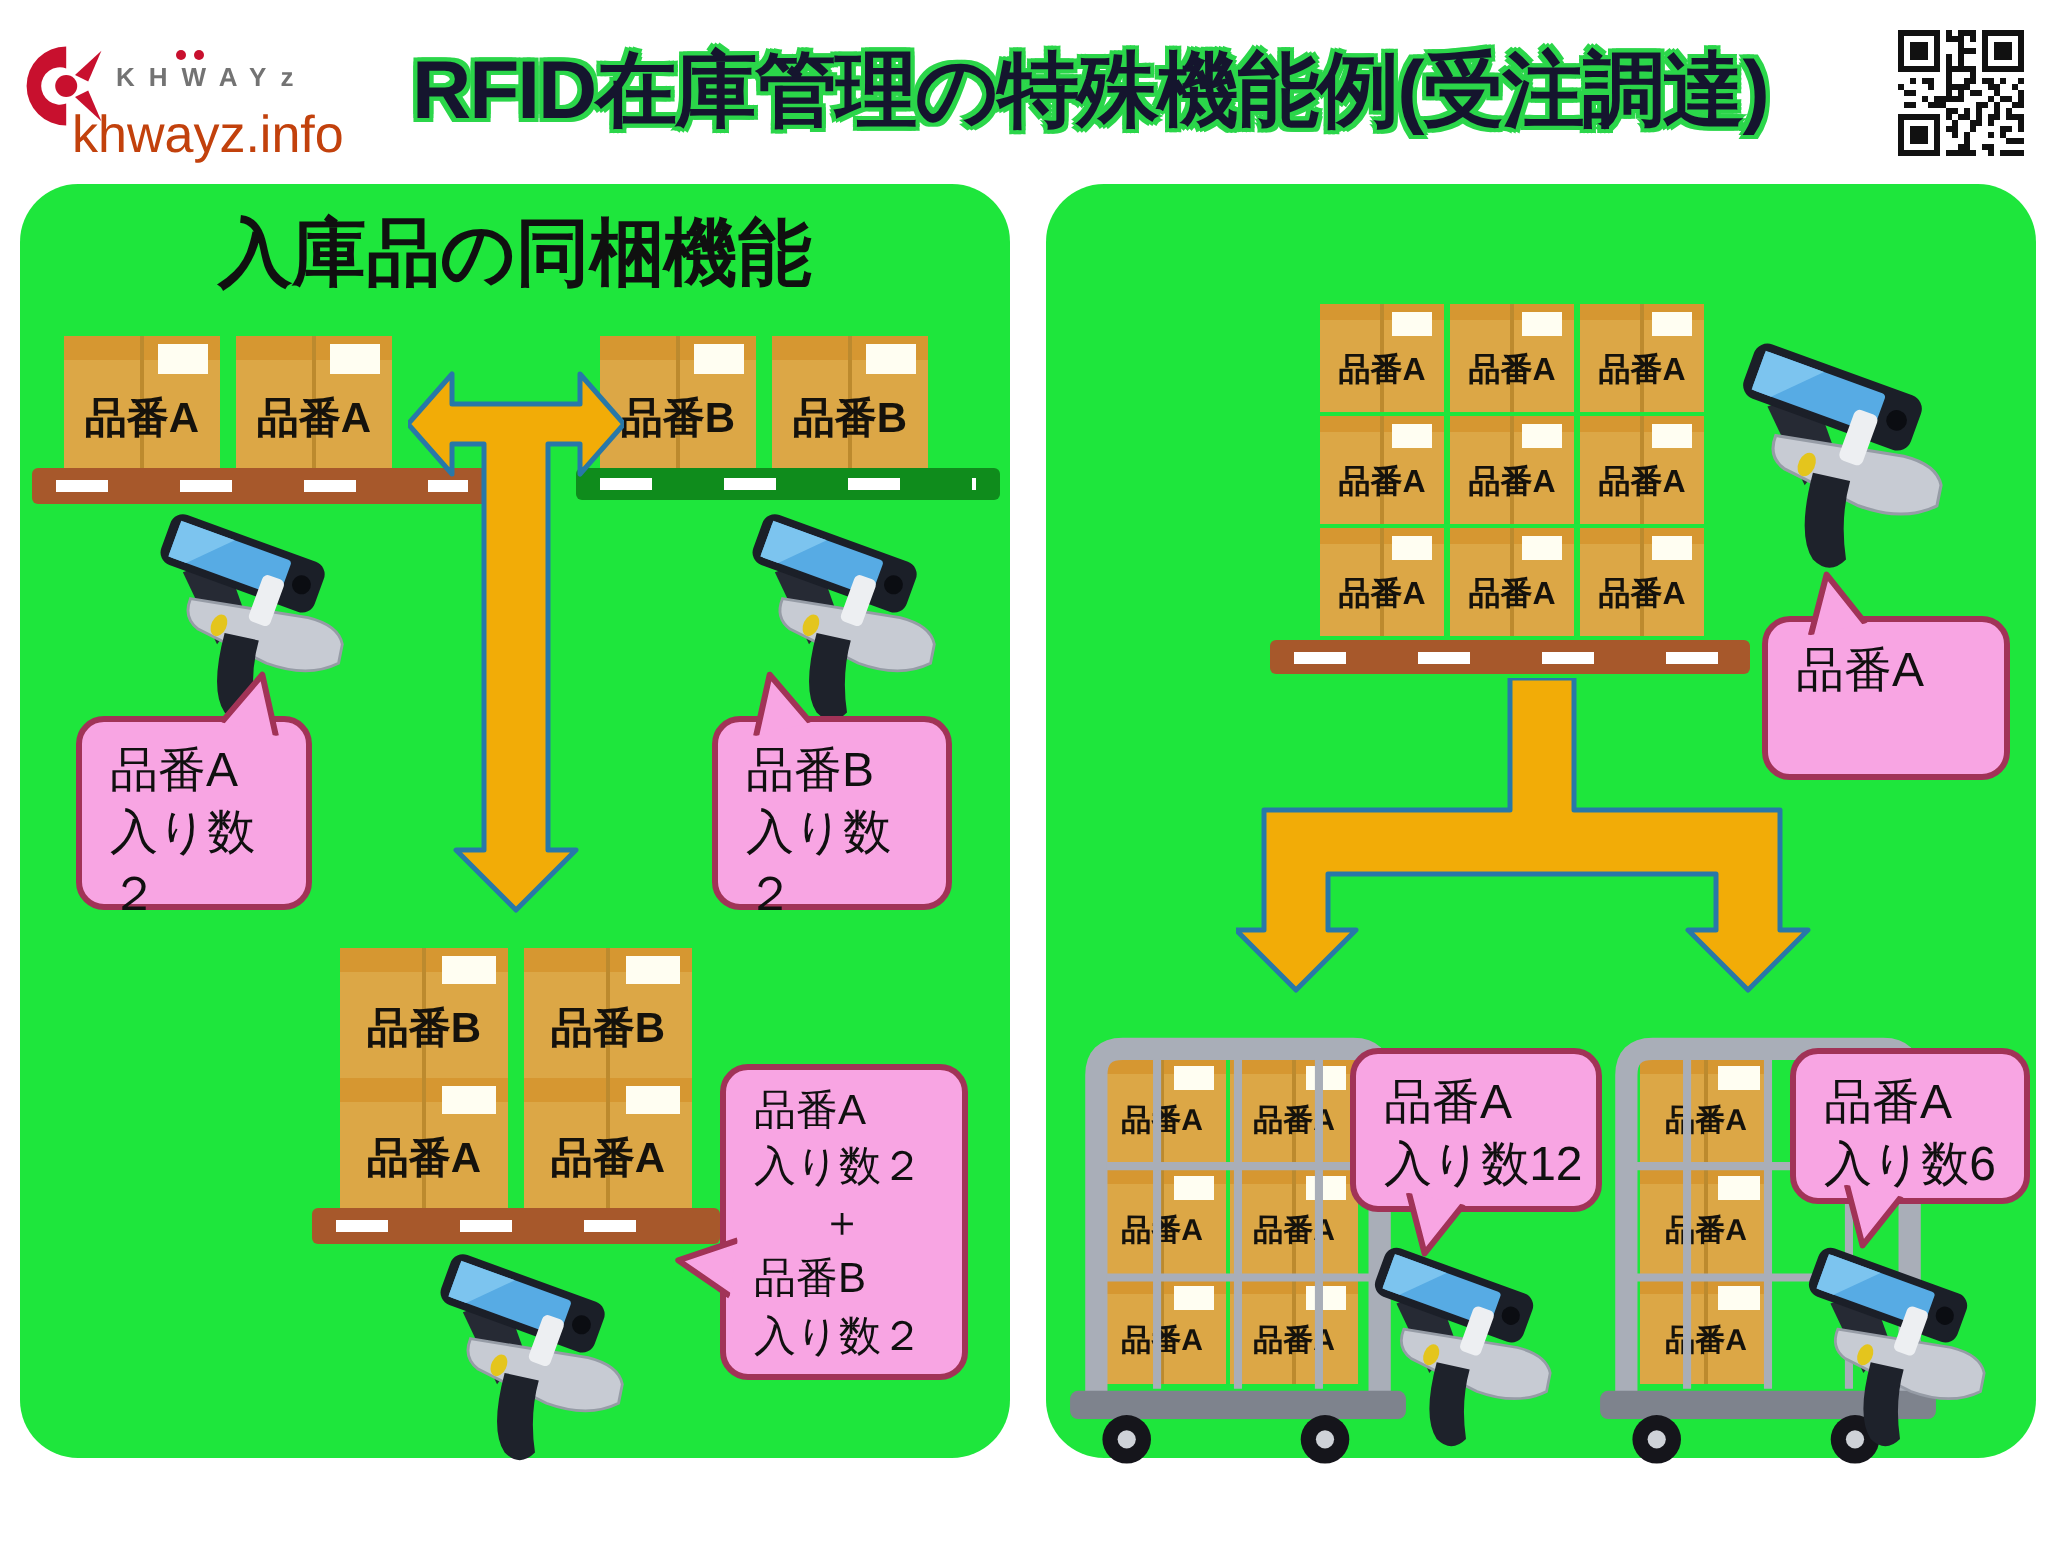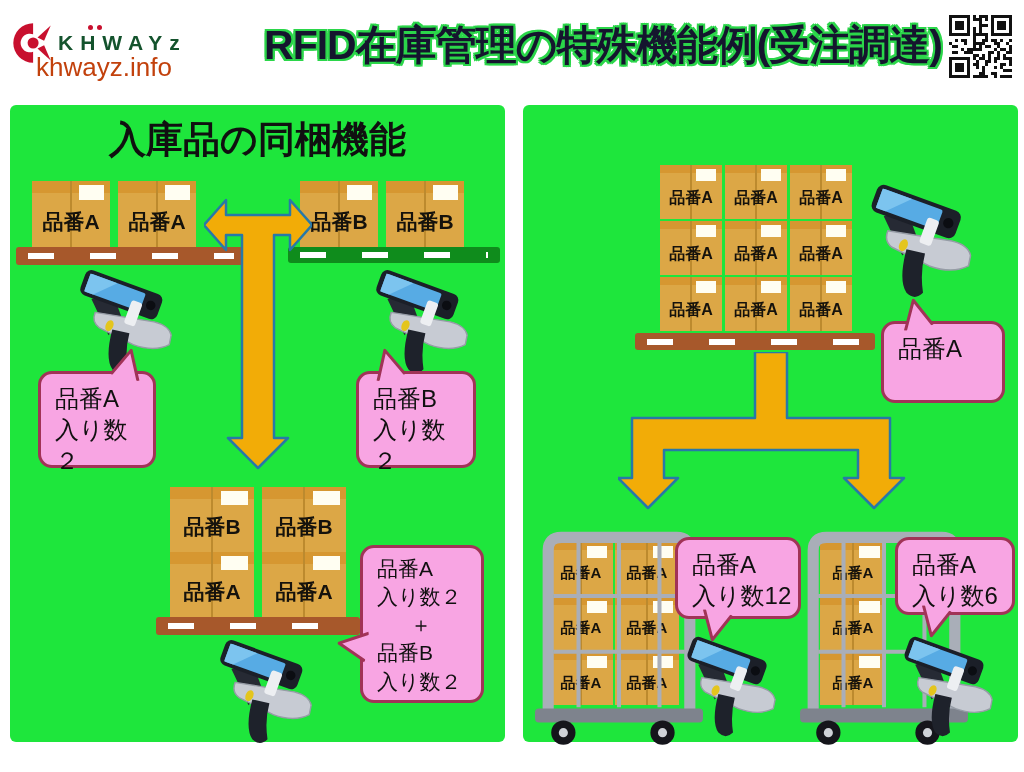--- a/index.html
+++ b/index.html
@@ -1,31 +1,31 @@
 <!DOCTYPE html>
 <html><head>
 <meta charset="utf-8">
 <style>
   *{margin:0;padding:0;box-sizing:border-box}
   html,body{width:1024px;height:772px}
   body{background:#fff;font-family:"Liberation Sans","DejaVu Sans",sans-serif;position:relative;overflow:hidden}
   .abs{position:absolute}
 
   
-  .brand-text{position:absolute;left:58px;top:31px;font-size:21px;letter-spacing:7px;font-weight:600;color:#14532d}
+  .brand-text{position:absolute;left:58px;top:31px;font-size:13px;letter-spacing:7px;font-weight:600;color:#737373}
   .brand-dot{position:absolute;width:5px;height:5px;border-radius:50%;background:#c8102e}
   .site-text{position:absolute;left:36px;top:52px;font-size:26px;color:#c2410c}
-  .main-title{position:absolute;left:206px;top:18px;width:736px;text-align:right;font-size:41px;line-height:54px;
+  .main-title{position:absolute;left:206px;top:18px;width:736px;text-align:left;font-size:41px;line-height:54px;
     font-weight:800;color:#15152e;letter-spacing:-1px;white-space:nowrap;
     text-shadow:-2px -2px 0 #2bd64a,2px -2px 0 #2bd64a,-2px 2px 0 #2bd64a,2px 2px 0 #2bd64a,
                 0 -2px 0 #2bd64a,0 2px 0 #2bd64a,-2px 0 0 #2bd64a,2px 0 0 #2bd64a}
   .qr-wrap{position:absolute;left:946px;top:12px;width:69px;height:69px;background:#fff;padding:3px}
 
   
-  .panel{position:absolute;top:105px;width:495px;height:637px;background:#1ee63c;border-radius:6px}
+  .panel{position:absolute;top:92px;width:495px;height:637px;background:#1ee63c;border-radius:29px}
   .panel-left{left:10px}.panel-right{left:523px}
   .panel-title{position:absolute;top:10px;left:0;right:0;text-align:center;font-size:37px;font-weight:800;color:#101010}
 
   
   .box{position:absolute;background:linear-gradient(180deg,#d69731 0 12px,#dca746 12px)}
   .box.sm{background:linear-gradient(180deg,#d69731 0 8px,#dca746 8px)}
   .box::before{content:"";position:absolute;left:calc(50% - 1px);top:0;bottom:0;width:2px;background:#bc8a2e}
   .tag{position:absolute;top:4px;right:6px;width:32%;height:22%;background:#fffef2}
   .bl{position:absolute;left:0;right:0;top:40%;text-align:center;font-weight:700;color:#15120c;font-size:21px}
   .sm .bl{font-size:16px;top:42%}

